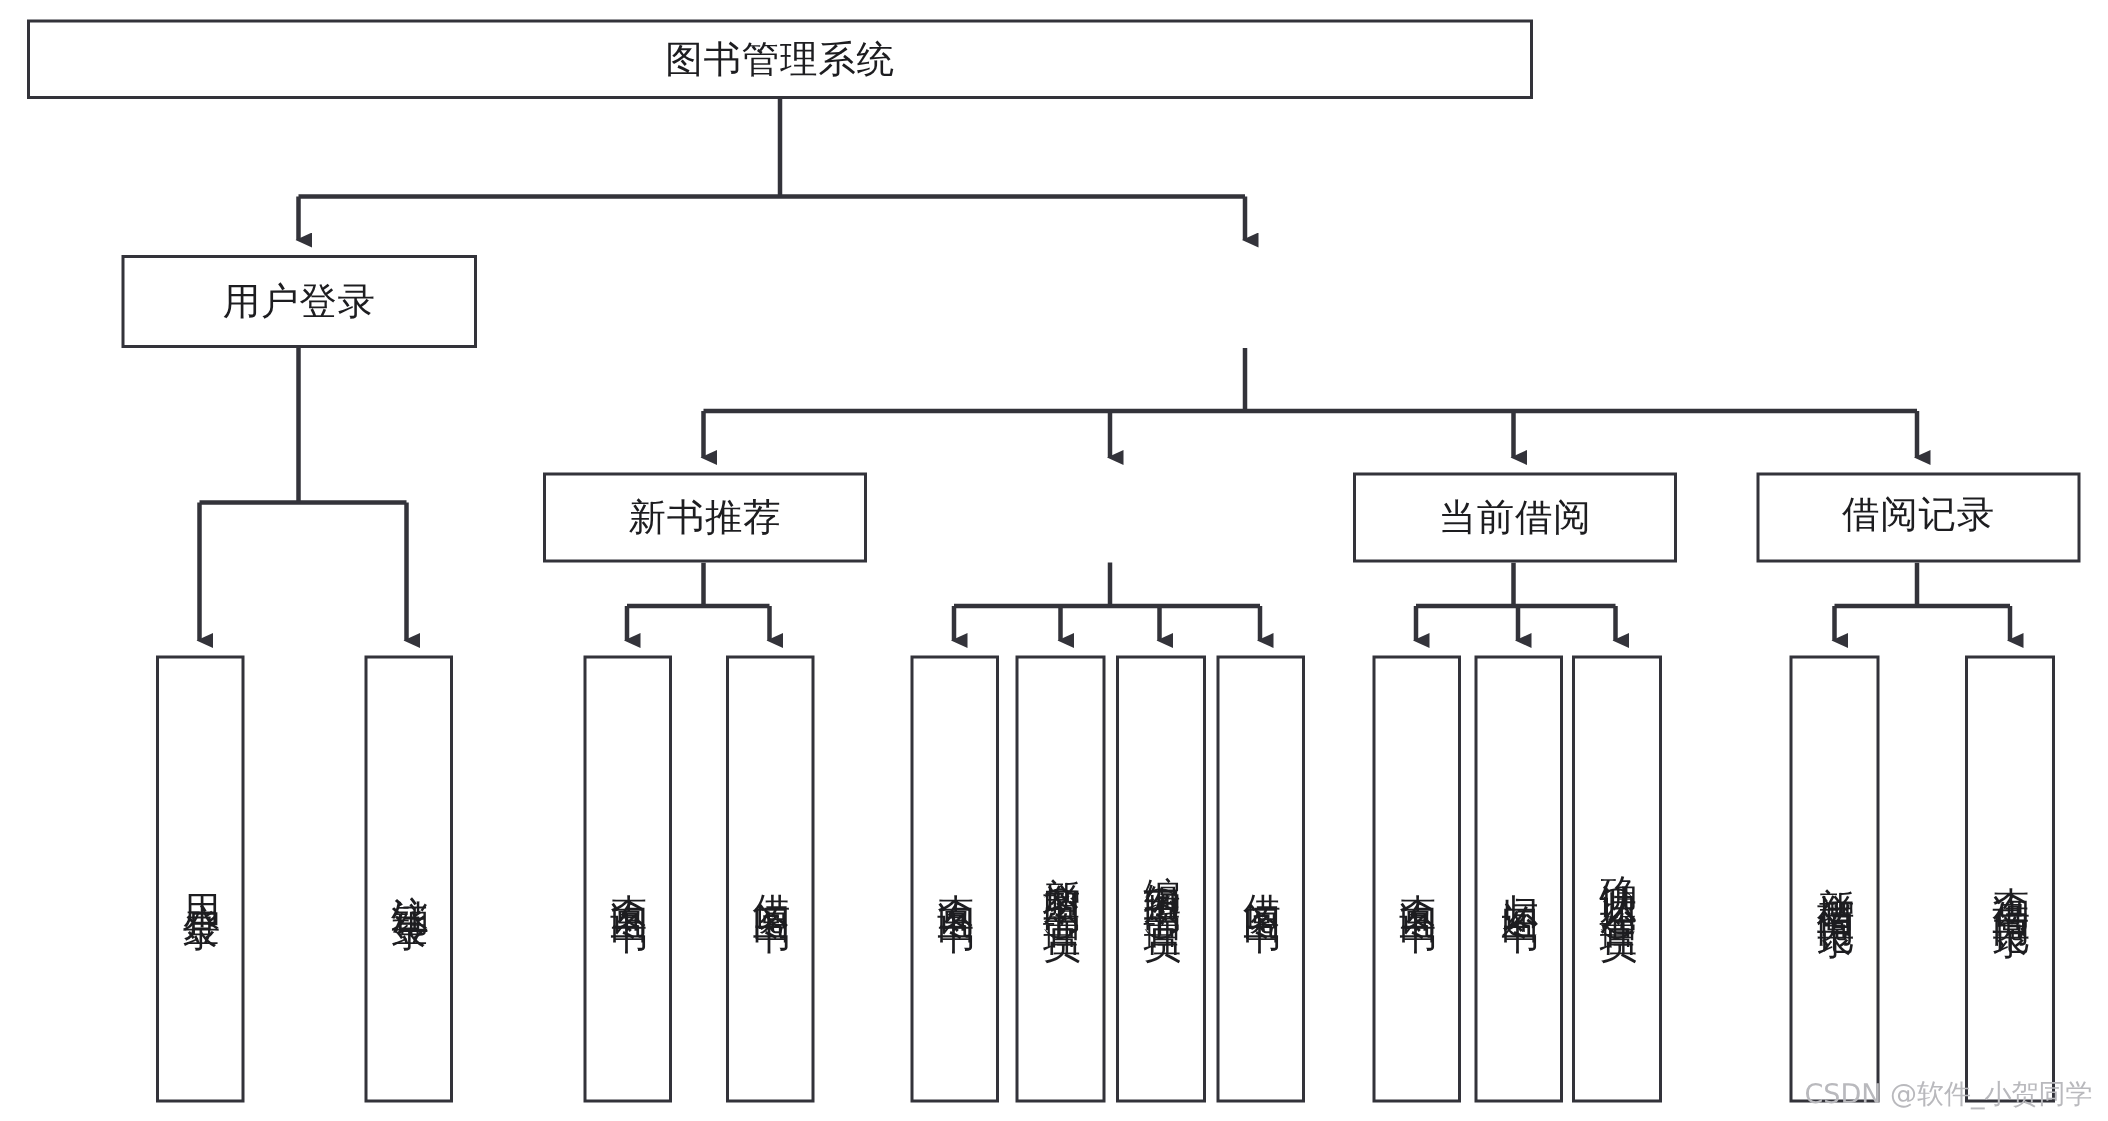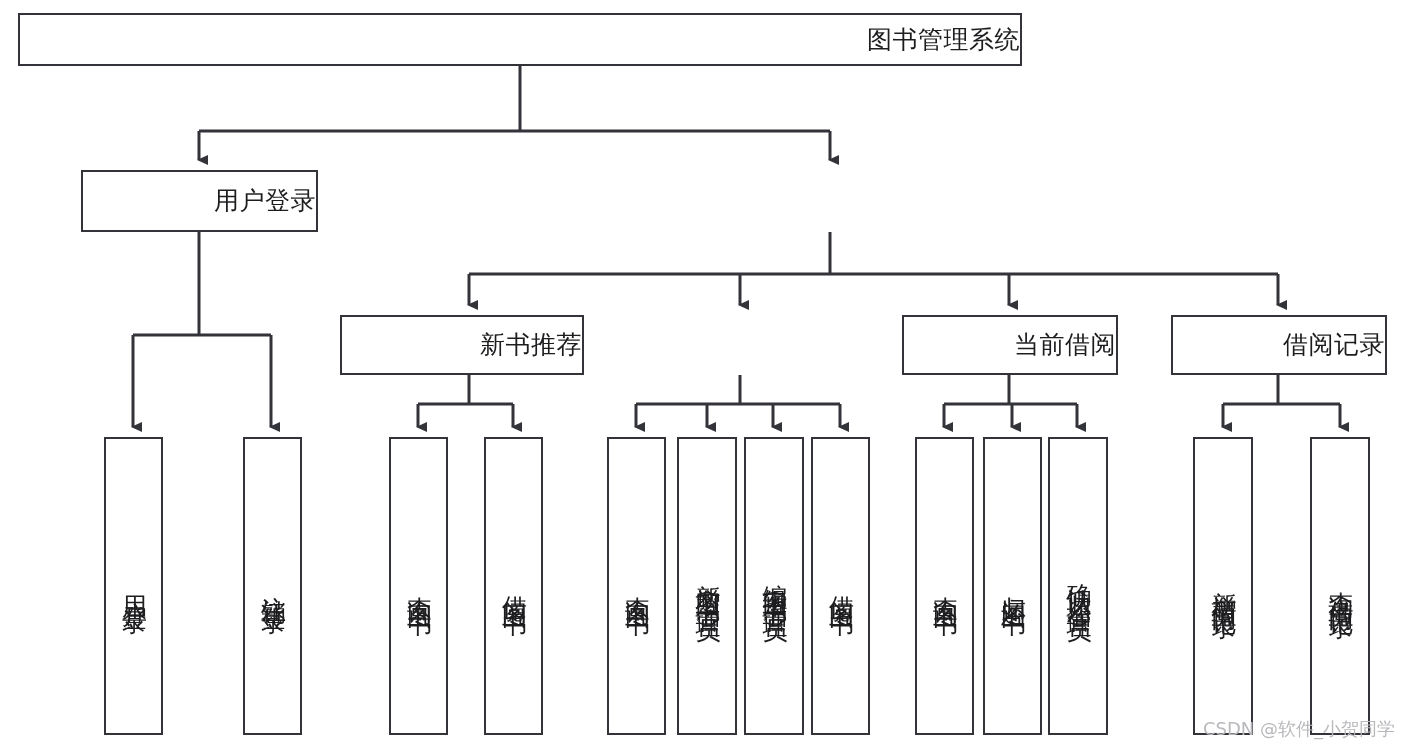--- a/index.html
+++ b/index.html
@@ -23,21 +23,21 @@
     height: 747px;
     pointer-events: none;
   }
   .node {
     position: absolute;
     box-sizing: border-box;
     background: #ffffff;
     border: 2px solid #33333a;
     display: flex;
     align-items: center;
-    justify-content: flex-end;
+    justify-content: center;
     color: #1d1d20;
   }
   .node .lbl {
     display: block;
     text-align: center;
     line-height: 1.18;
     letter-spacing: 0.5px;
   }
   
   .h-node .lbl {
@@ -126,27 +126,27 @@
   </svg>
 
   <div class="node h-node root" style="left:18px; top:13px; width:1004px; height:53px;">
     <span class="lbl">图书管理系统</span>
   </div>
 
   <div class="node h-node" style="left:81px; top:170px; width:237px; height:62px;">
     <span class="lbl">用户登录</span>
   </div>
 
-  <div class="node h-node" style="left:340px; top:315px; width:244px; height:60px;">
+  <div class="node h-node" style="left:362px; top:315px; width:216px; height:60px;">
     <span class="lbl">新书推荐</span>
   </div>
   <div class="node h-node" style="left:902px; top:315px; width:216px; height:60px;">
     <span class="lbl">当前借阅</span>
   </div>
-  <div class="node h-node" style="left:1171px; top:315px; width:216px; height:60px;">
+  <div class="node h-node" style="left:1171px; top:315px; width:216px; height:60px;font-family:Liberation Mono, monospace;">
     <span class="lbl">借阅记录</span>
   </div>
 
   <div class="node v-node" style="left:104px; top:437px; width:59px; height:298px;">
     <span class="lbl">用户登录</span>
   </div>
   <div class="node v-node" style="left:243px; top:437px; width:59px; height:298px;">
     <span class="lbl">注销登录</span>
   </div>
 

